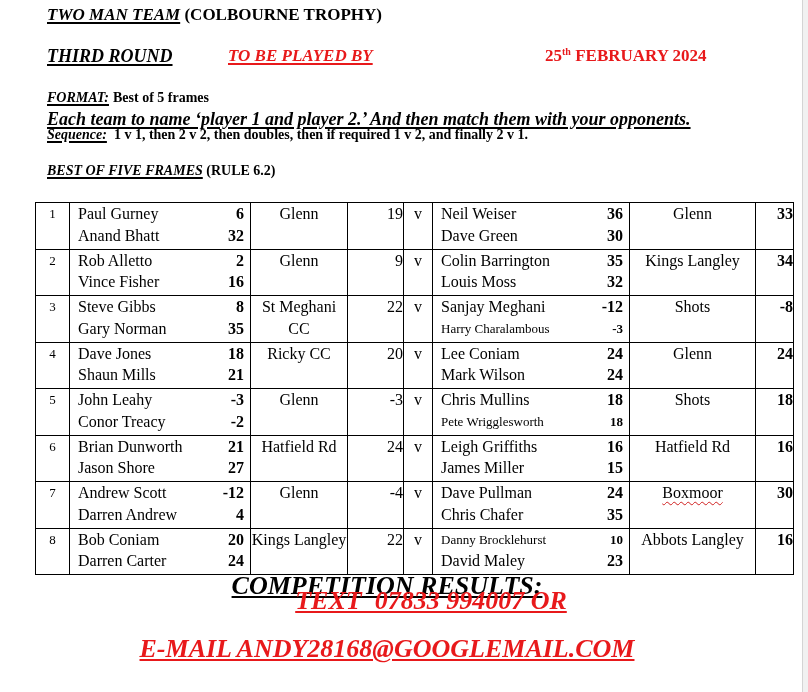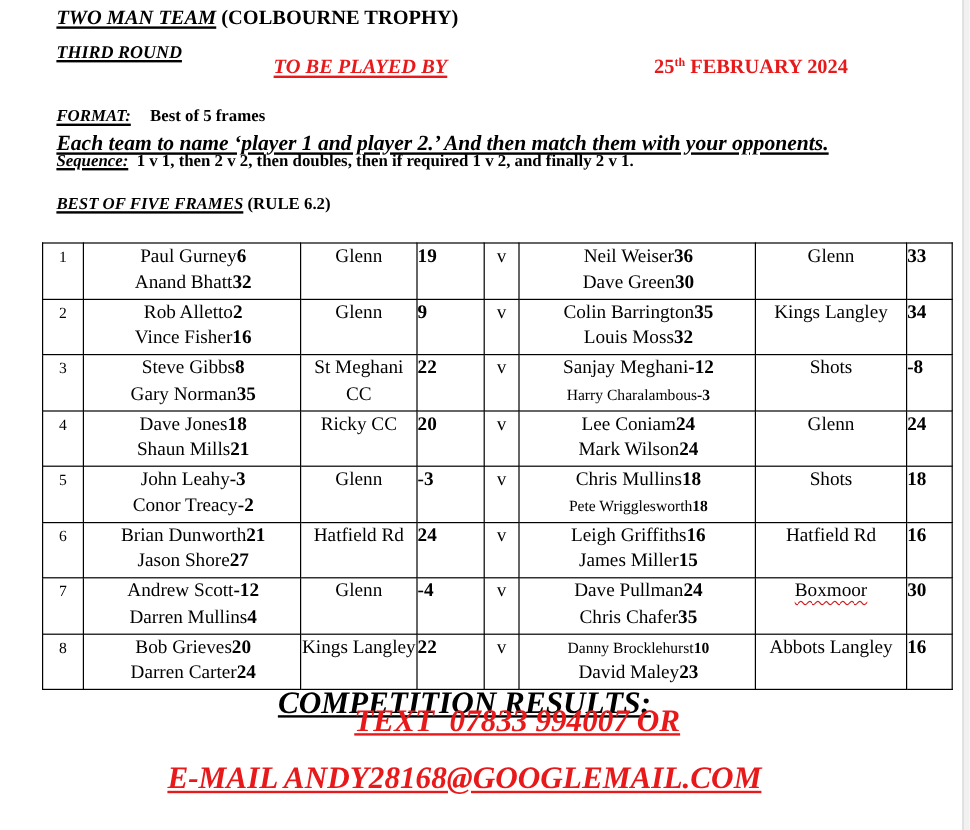--- a/index.html
+++ b/index.html
@@ -10,44 +10,44 @@
     color: #000;
   }
   .page-edge {
     position: absolute; left: 802px; top: 0; width: 6px; height: 692px;
     background: #f1f1f1; border-left: 1px solid #d4d4d4;
   }
   .line { position: absolute; white-space: nowrap; font-weight: bold; }
   .u { text-decoration: underline; text-decoration-thickness: 1.5px; text-underline-offset: 2px; font-style: italic; }
   .red { color: #e8191b; }
   #title { left: 47px; top: 5px; font-size: 17px; }
-  #round { left: 47px; top: 36px; font-size: 15px; }
+  #round { left: 47px; top: 46px; font-size: 18px; }
   #played { left: 228px; top: 46px; font-size: 17px; }
   #date { left: 545px; top: 46px; font-size: 17px; }
   #date sup { font-size: 10px; vertical-align: 6px; }
   #format { left: 47px; top: 90px; font-size: 14px; }
-  #format .lbl { margin-right: 16px; }
+  #format .lbl { margin-right: 4px; }
   #each { left: 47px; top: 109px; font-size: 18px; }
   #seq { left: 47px; top: 127px; font-size: 14px; }
   #rule { left: 47px; top: 163px; font-size: 14px; }
 
   table.draw {
     position: absolute; left: 35px; top: 202px;
     border-collapse: collapse; font-size: 16px;
   }
   table.draw td { border: 1px solid #000; padding: 0; vertical-align: top; height: 42.5px; }
   td.num { width: 33px; text-align: center; font-size: 13px; padding-top: 3px !important; }
   td.players { width: 180px; }
   td.club { width: 96px; text-align: center; line-height: 22px; }
-  td.total { width: 55px; text-align: left; font-weight: bold; line-height: 22px; }
+  td.total { width: 55px; text-align: right; font-weight: normal; line-height: 22px; }
   td.vs { width: 28px; text-align: center; line-height: 22px; }
   td.players2 { width: 196px; }
   td.club2 { width: 125px; text-align: center; line-height: 22px; }
-  td.total2 { width: 37px; text-align: left; font-weight: bold; line-height: 22px; }
-  .prow { display: flex; justify-content: center; line-height: 21.5px; padding: 0 6px 0 8px; }
+  td.total2 { width: 37px; text-align: right; font-weight: bold; line-height: 22px; }
+  .prow { display: flex; justify-content: space-between; line-height: 21.5px; padding: 0 6px 0 8px; }
   .prow .score { font-weight: bold; }
   .small { font-size: 13px; }
   .squiggle { text-decoration: underline wavy #d02020; text-decoration-thickness: 1px; text-underline-offset: 3px; margin-top: 28px; }
 
   .footer { position: absolute; left: 0; width: 774px; text-align: center; font-weight: bold; }
   #f1 { top: 571px; font-size: 26px; }
   #f2 { top: 586px; font-size: 26px; margin-left: 44px; }
   #f3 { top: 634px; font-size: 26px; }
 </style>
 </head>
@@ -247,21 +247,21 @@
         <td class="total2">16</td>
       </tr>
       <tr>
         <td class="num">7</td>
         <td class="players">
           <div class="prow">
             <span>Andrew Scott</span>
             <span class="score">-12</span>
           </div>
           <div class="prow">
-            <span>Darren Mullins</span>
+            <span>Darren Andrew</span>
             <span class="score">4</span>
           </div>
         </td>
         <td class="club">Glenn</td>
         <td class="total">-4</td>
         <td class="vs">v</td>
         <td class="players2">
           <div class="prow">
             <span>Dave Pullman</span>
             <span class="score">24</span>
@@ -271,21 +271,21 @@
             <span class="score">35</span>
           </div>
         </td>
         <td class="club2"><span class=" squiggle">Boxmoor</span></td>
         <td class="total2">30</td>
       </tr>
       <tr>
         <td class="num">8</td>
         <td class="players">
           <div class="prow">
-            <span>Bob Grieves</span>
+            <span>Bob Coniam</span>
             <span class="score">20</span>
           </div>
           <div class="prow">
             <span>Darren Carter</span>
             <span class="score">24</span>
           </div>
         </td>
         <td class="club">Kings Langley</td>
         <td class="total">22</td>
         <td class="vs">v</td>

